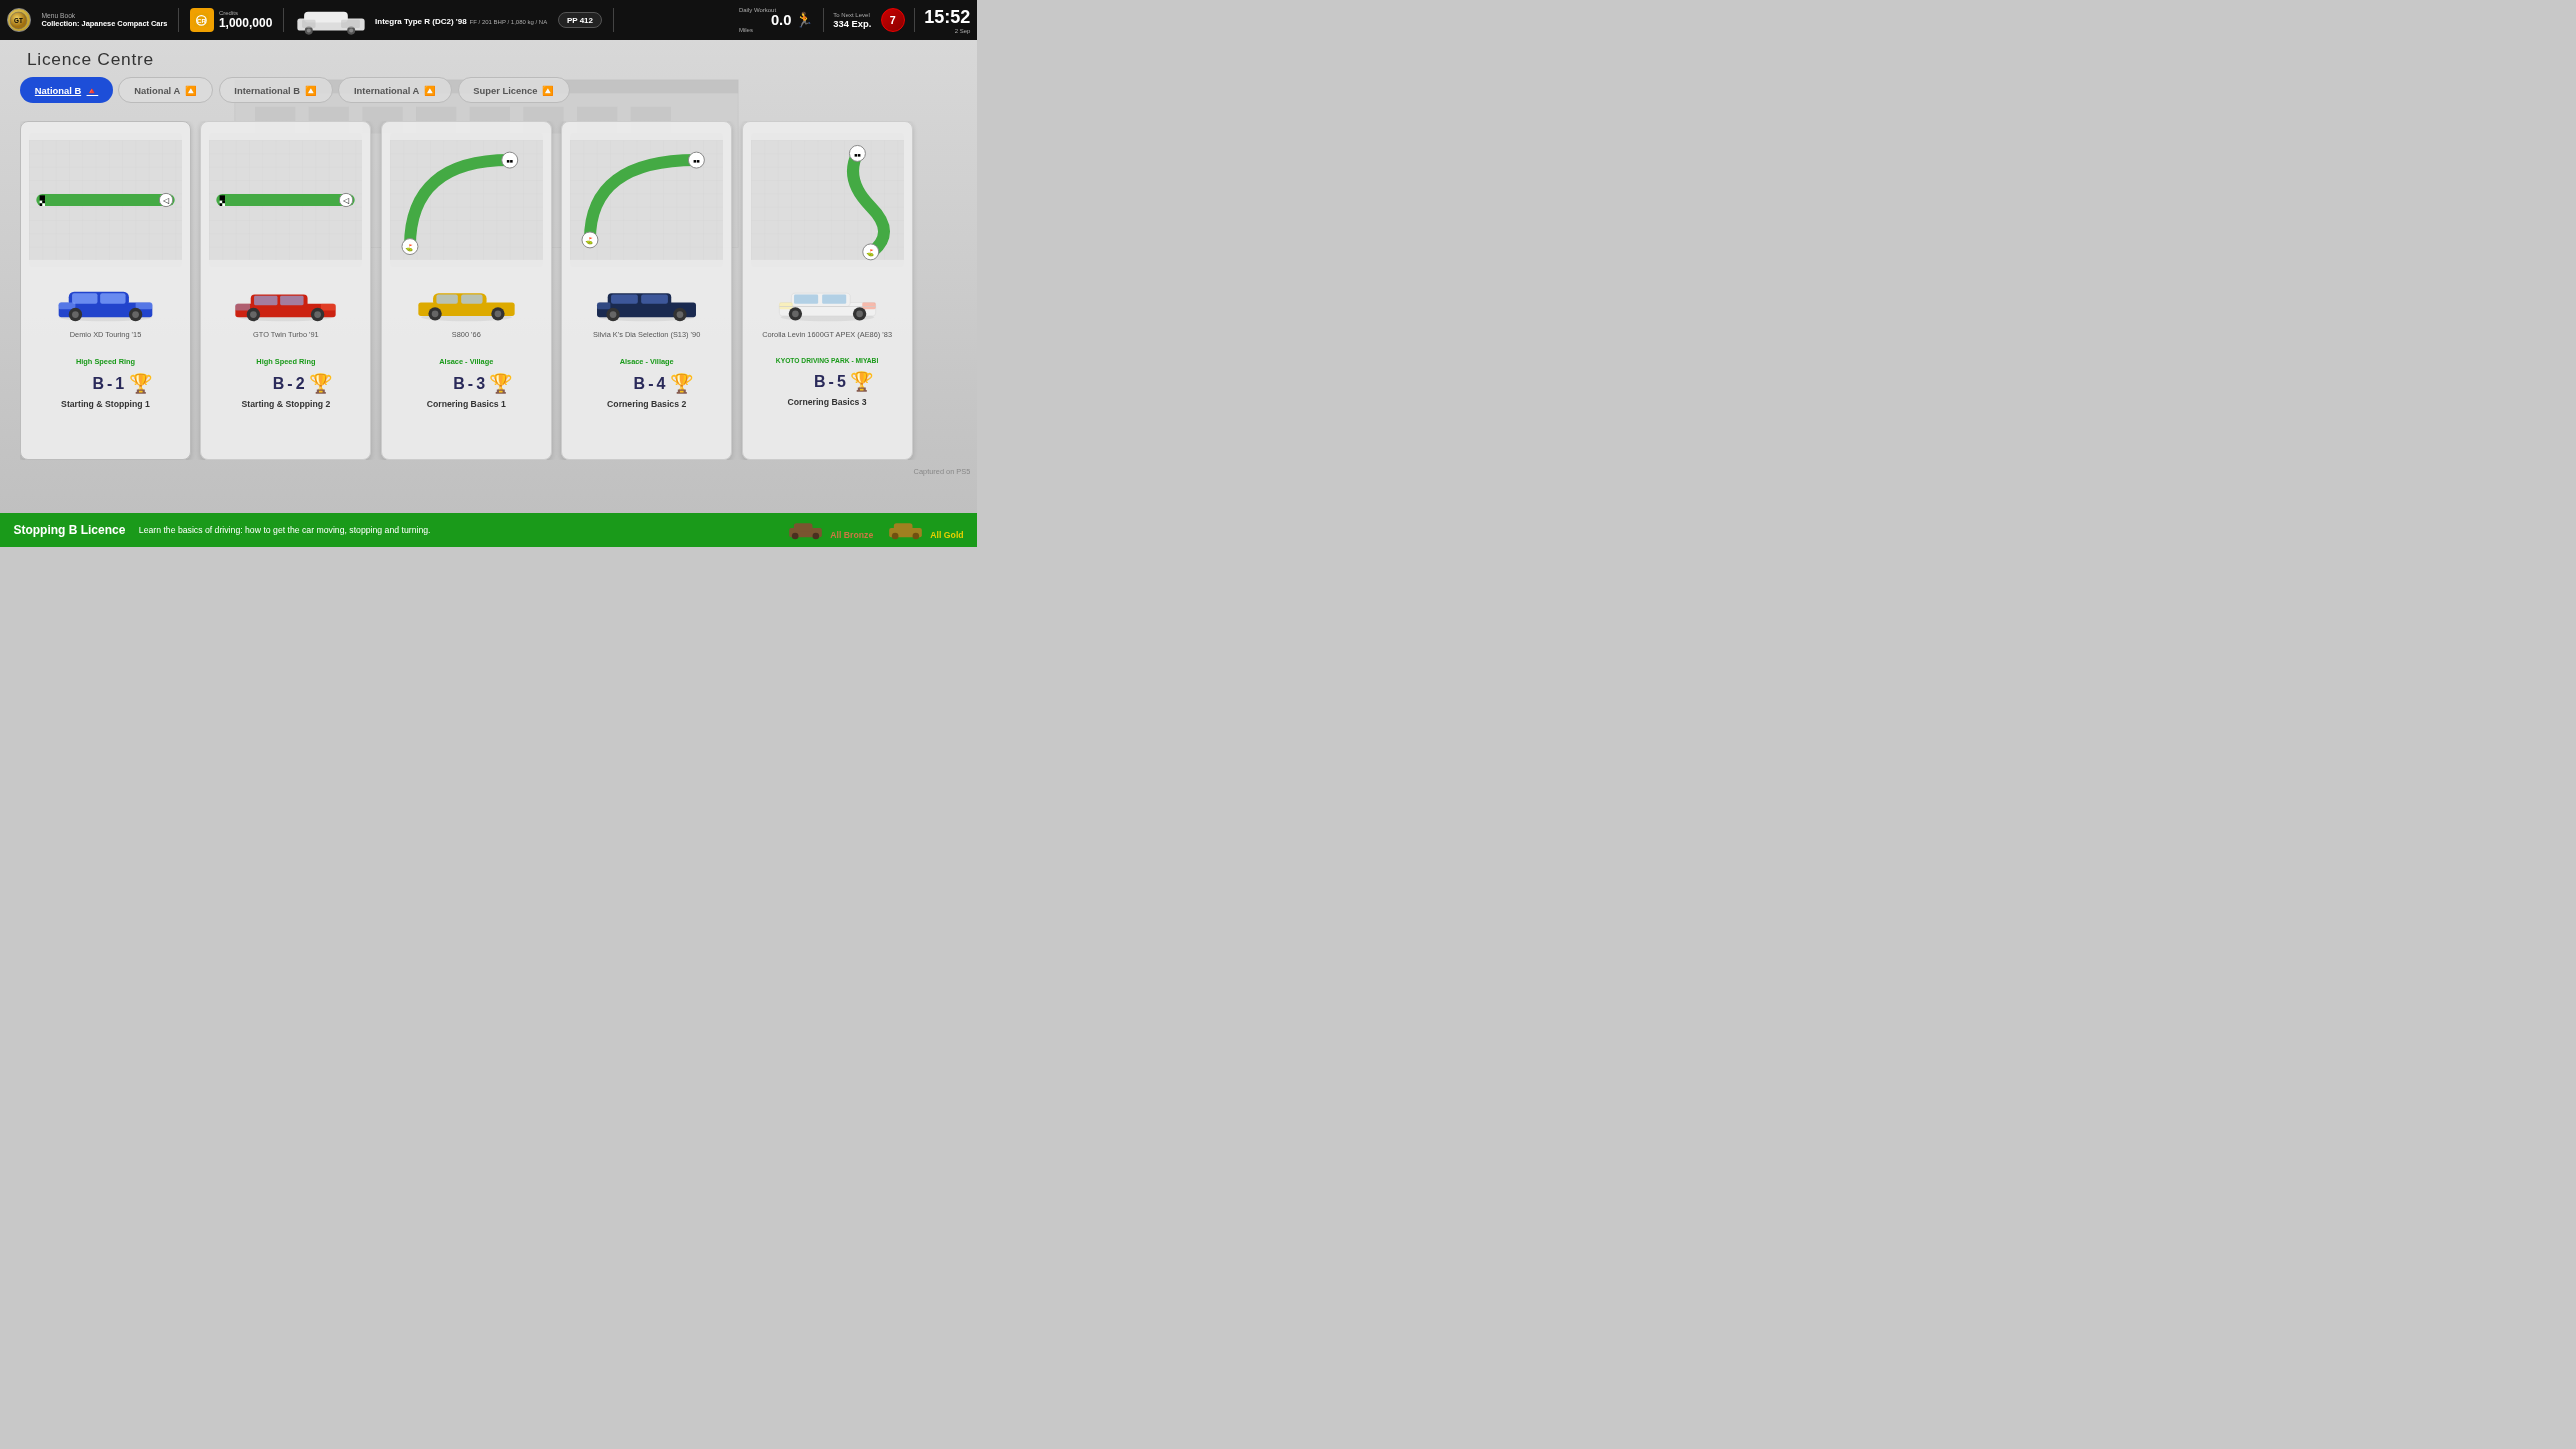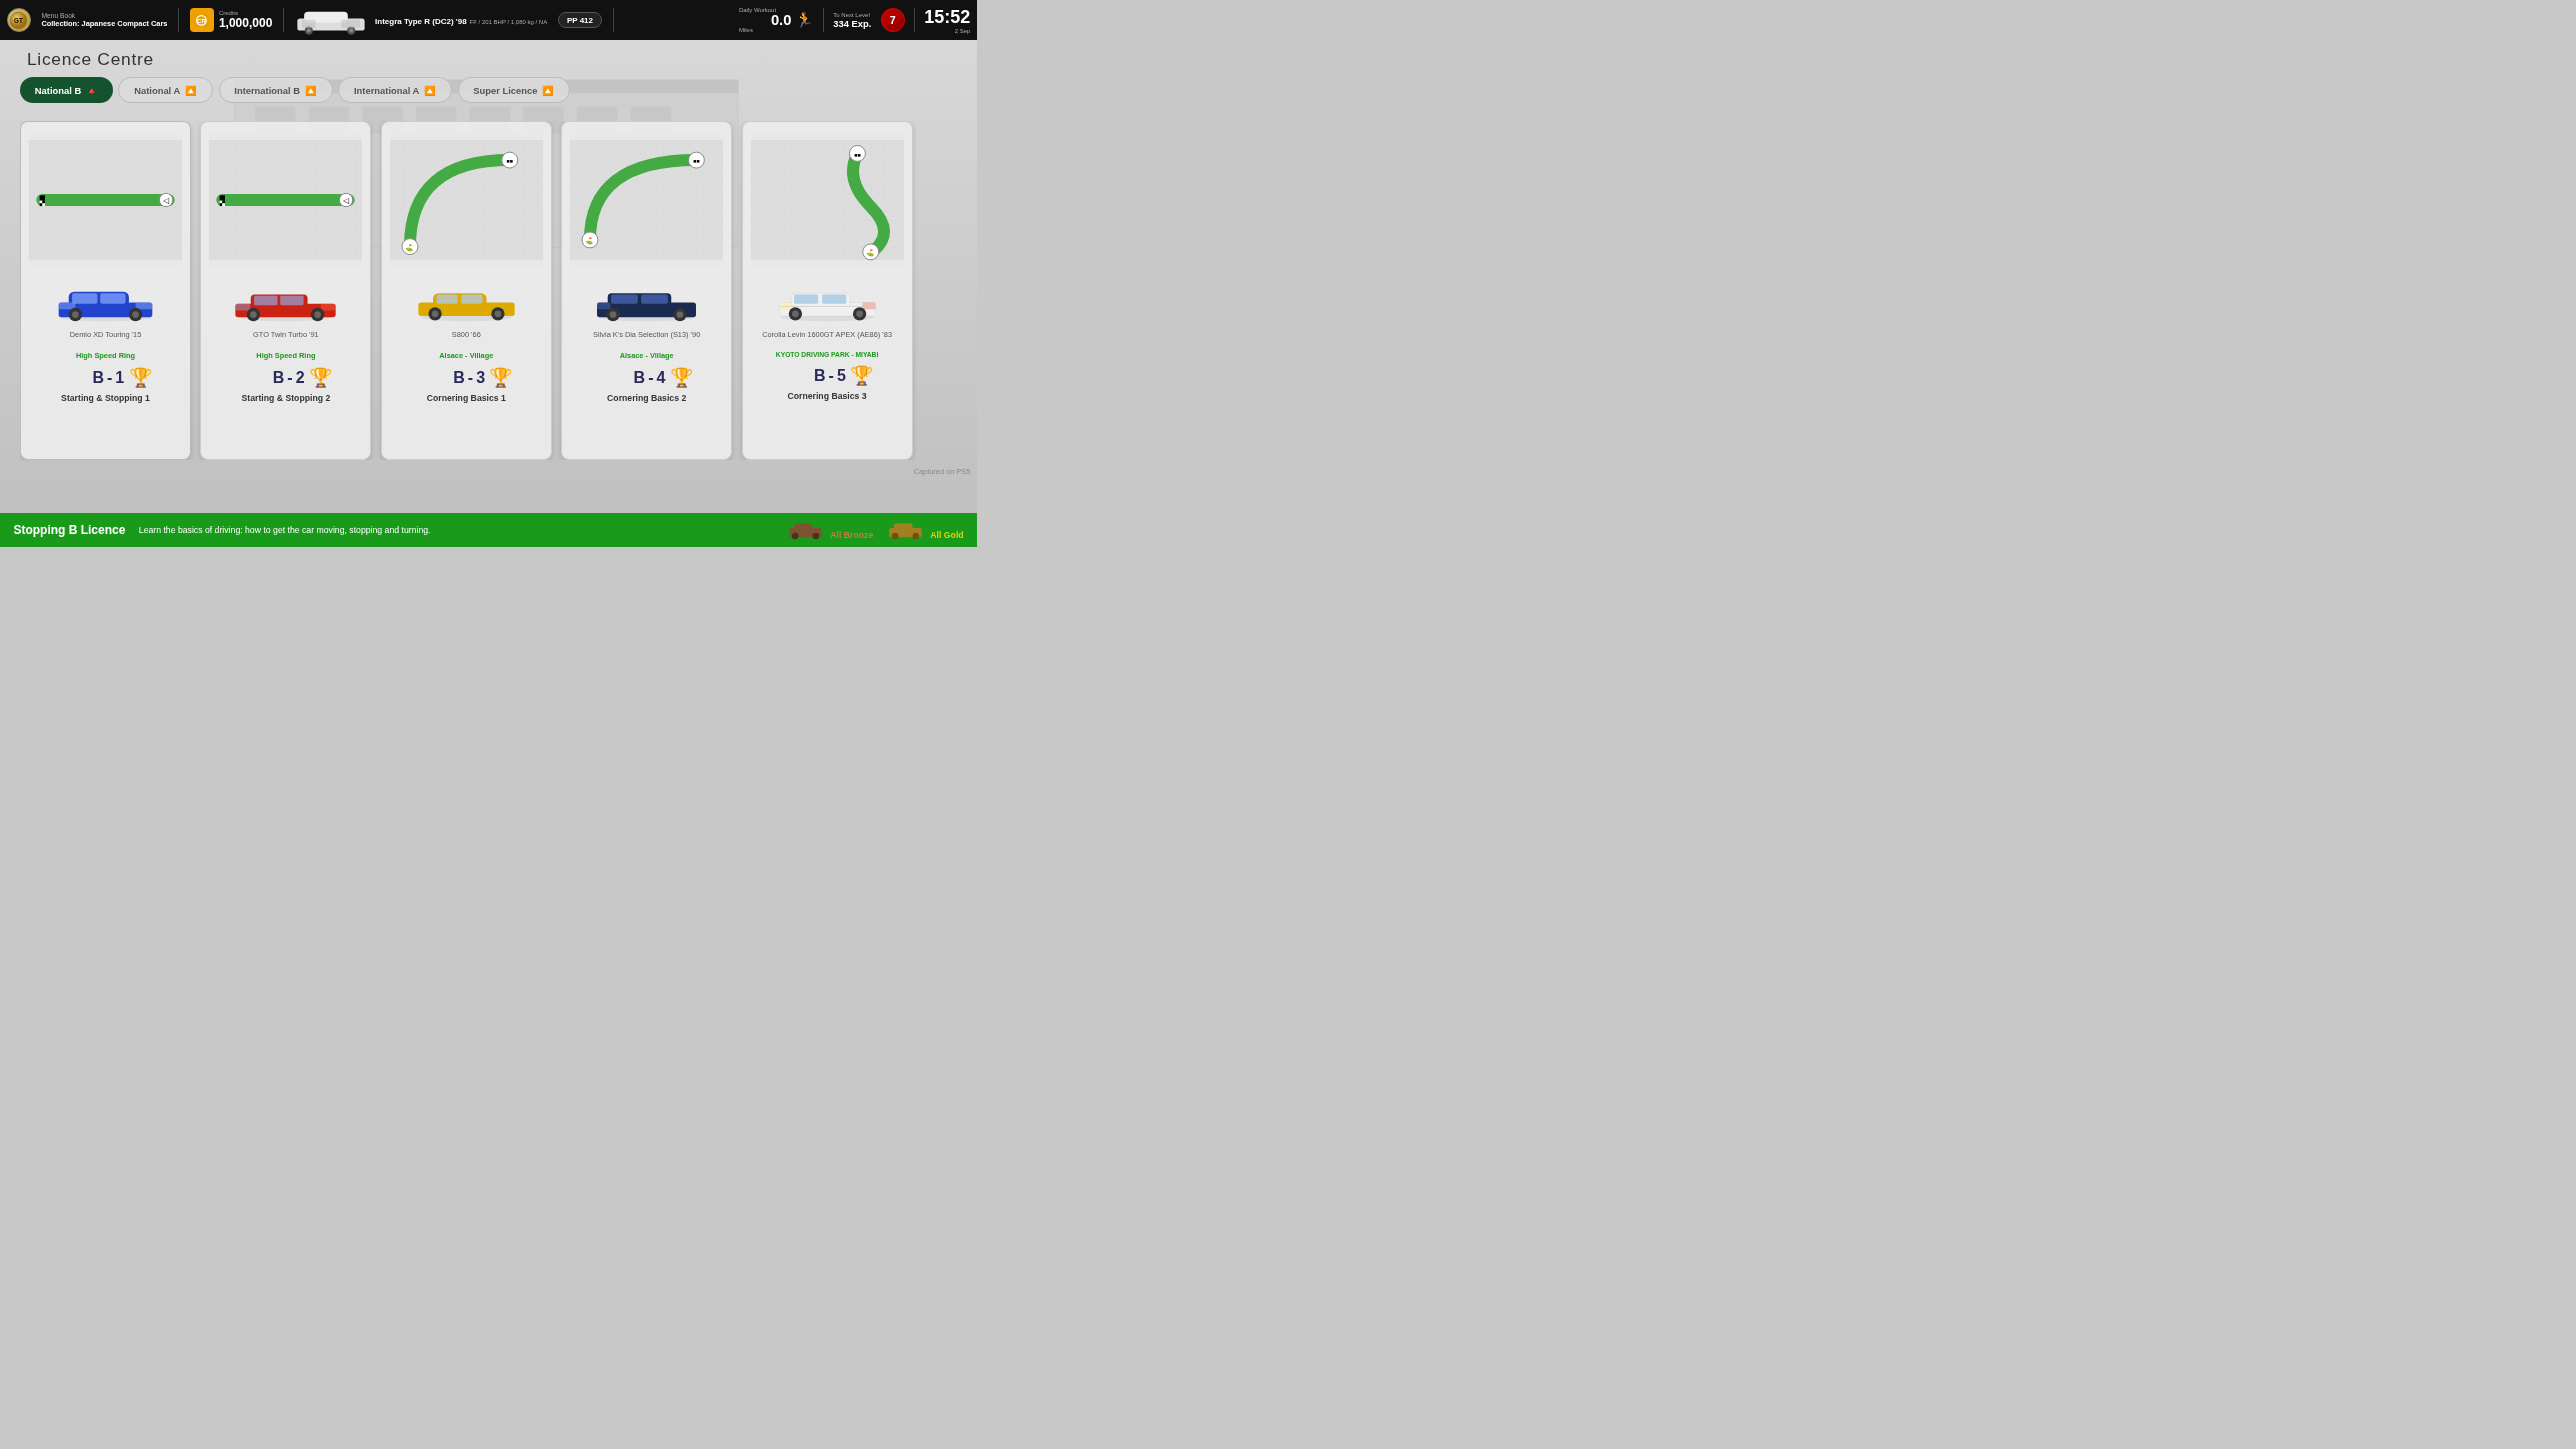--- a/index.html
+++ b/index.html
@@ -153,22 +153,23 @@
       display: flex;
       align-items: center;
       gap: 5.4px;
       padding: 6.7px 14.8px;
       border-radius: 20px;
       cursor: pointer;
       font-size: 9.4px;
       font-weight: bold;
     }
     .tab-active {
-      background: #14532d;
+      background: #1d4ed8;
       color: #fff;
+      text-decoration: underline;
     }
     .tab-inactive {
       background: rgba(220,220,220,0.85);
       color: #555;
       border: 0.7px solid #bbb;
     }
 
     
     .cards-area {
       position: absolute;
@@ -212,21 +213,21 @@
     }
     .car-image {
       width: 107px;
       height: 47px;
       margin: 5.4px 0 4px;
     }
     .car-model-name {
       color: #555;
       font-size: 7.4px;
       text-align: left;
-      margin-bottom: 12px;
+      margin-bottom: 18px;
     }
     .track-name {
       color: #1a9a1a;
       font-size: 7.4px;
       font-weight: bold;
       text-align: center;
       margin-bottom: 6.7px;
     }
     .licence-badge {
       display: flex;

